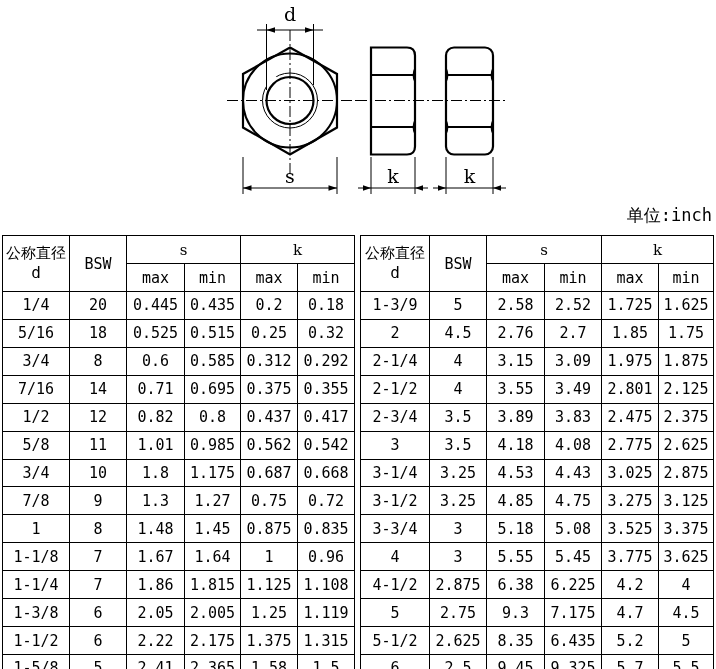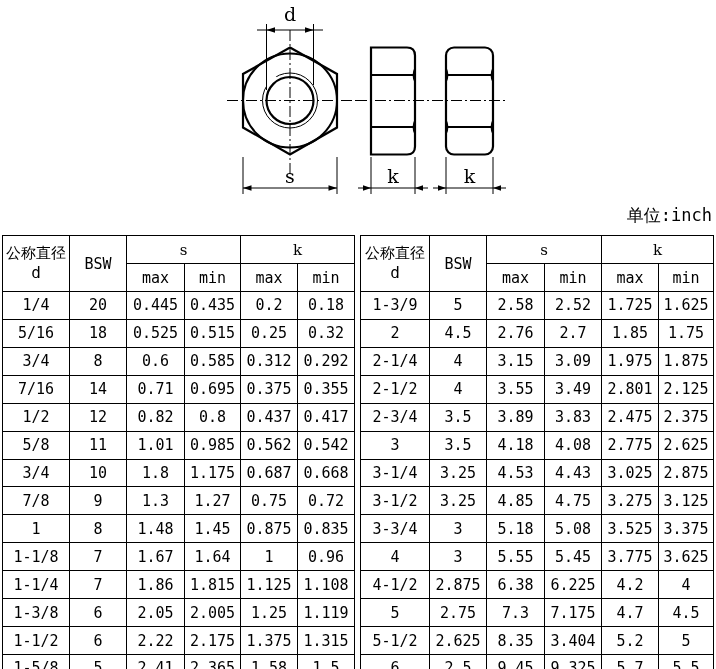--- a/index.html
+++ b/index.html
@@ -351,30 +351,30 @@
           <td>4-1/2</td>
           <td>2.875</td>
           <td>6.38</td>
           <td>6.225</td>
           <td>4.2</td>
           <td>4</td>
         </tr>
         <tr>
           <td>5</td>
           <td>2.75</td>
-          <td>7.3</td>
+          <td>9.3</td>
           <td>7.175</td>
           <td>4.7</td>
           <td>4.5</td>
         </tr>
         <tr>
           <td>5-1/2</td>
           <td>2.625</td>
           <td>8.35</td>
-          <td>3.404</td>
+          <td>6.435</td>
           <td>5.2</td>
           <td>5</td>
         </tr>
         <tr>
           <td>6</td>
           <td>2.5</td>
           <td>9.45</td>
           <td>9.325</td>
           <td>5.7</td>
           <td>5.5</td>

